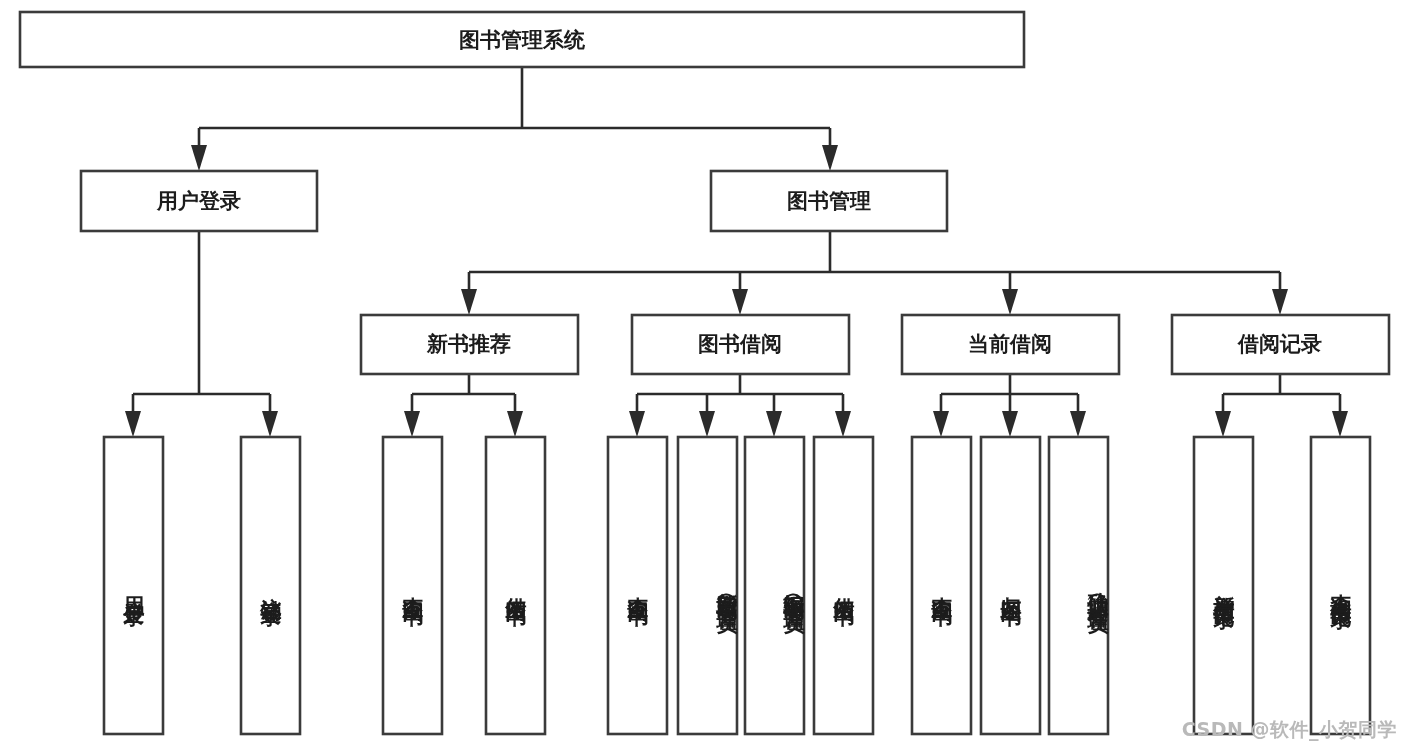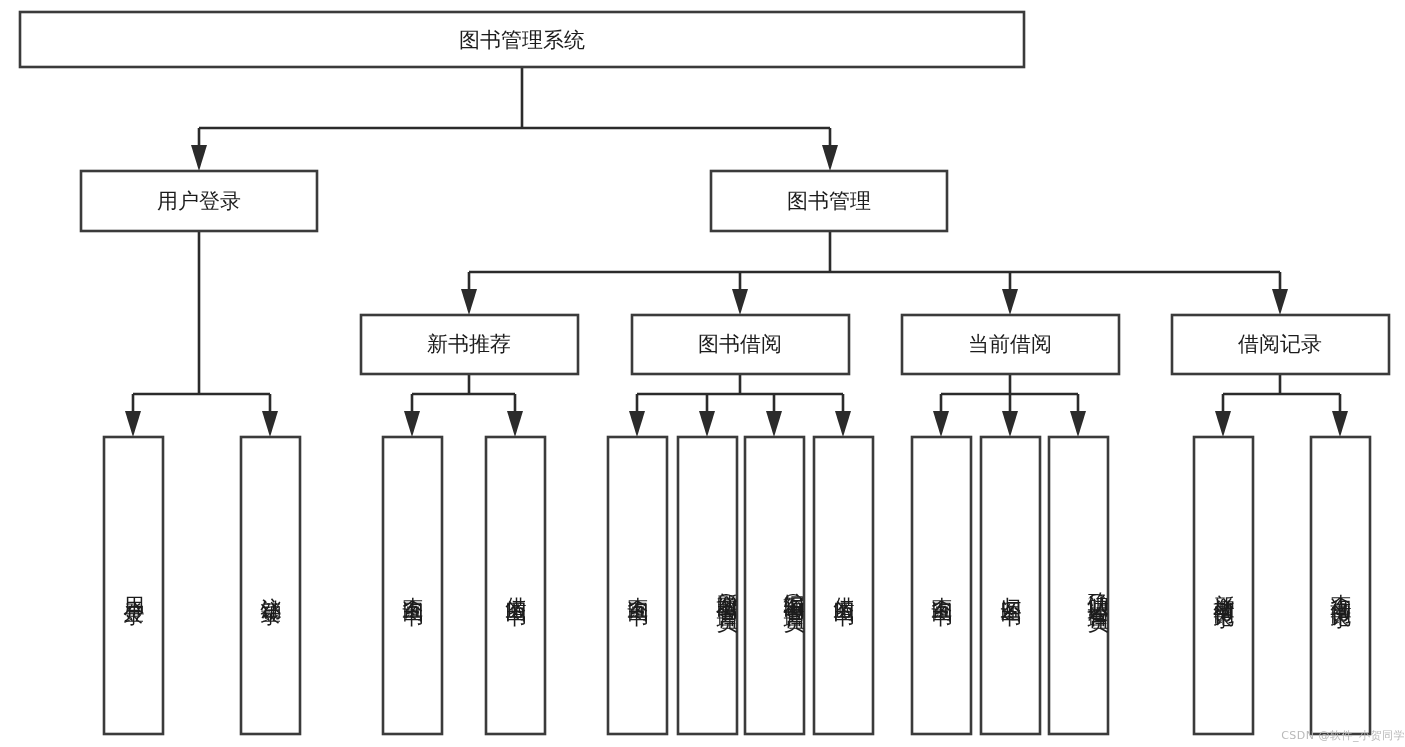--- a/index.html
+++ b/index.html
@@ -10,20 +10,21 @@
   body {
     width: 1405px;
     height: 747px;
     font-family: "DejaVu Sans", "Liberation Sans", sans-serif;
     overflow: hidden;
   }
   #diagram-root {
     position: relative;
     width: 1405px;
     height: 747px;
+    font-weight: bold;
   }
   svg#tree-svg {
     position: absolute;
     top: 0;
     left: 0;
     width: 1405px;
     height: 747px;
   }
   .node-box {
     fill: #ffffff;
@@ -57,24 +58,24 @@
     letter-spacing: 3px;
     color: #1c1c1c;
     display: flex;
     align-items: center;
     justify-content: center;
     white-space: nowrap;
     pointer-events: none;
   }
   #watermark {
     position: absolute;
-    right: 0;
+    right: 8px;
     bottom: 4px;
     font-family: "DejaVu Sans", "Liberation Sans", sans-serif;
-    font-size: 11px;
+    font-size: 19px;
     color: #b9b9b9;
     letter-spacing: 0.5px;
     white-space: nowrap;
     margin-left: 24px;
   }
 </style>
 </head>
 <body>
 
 <div id="diagram-root">

